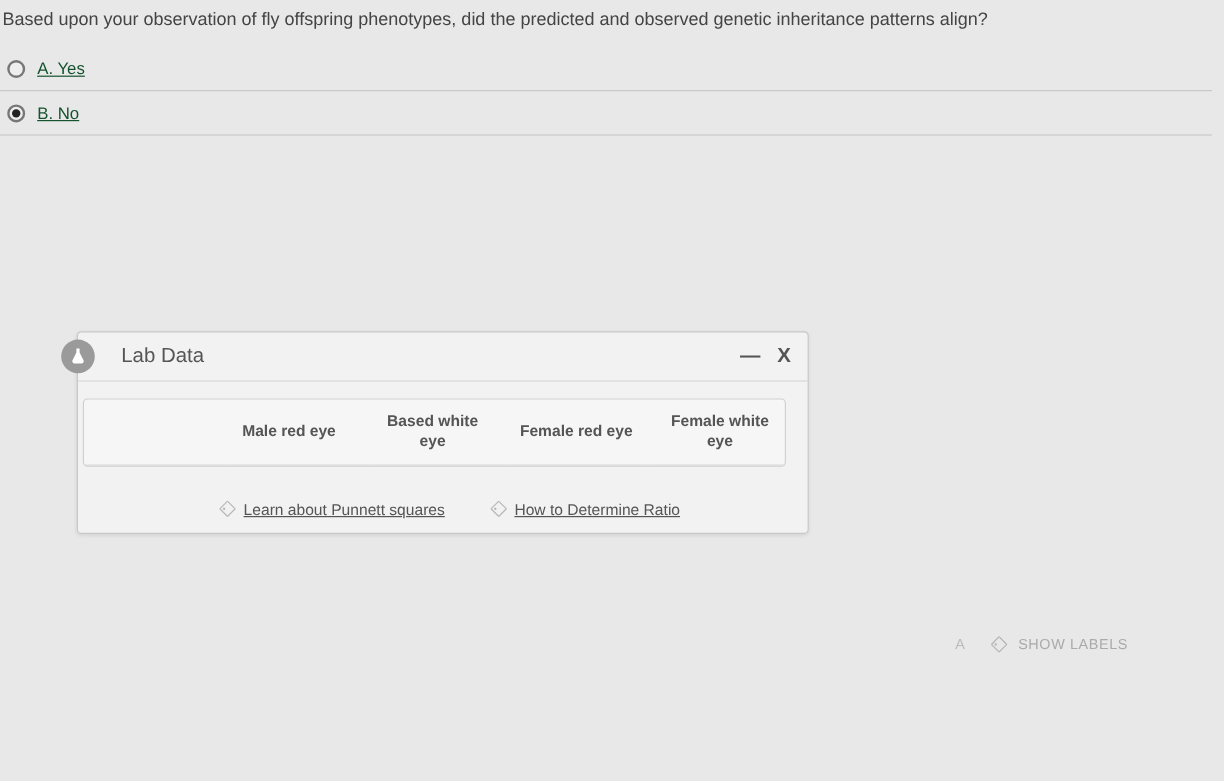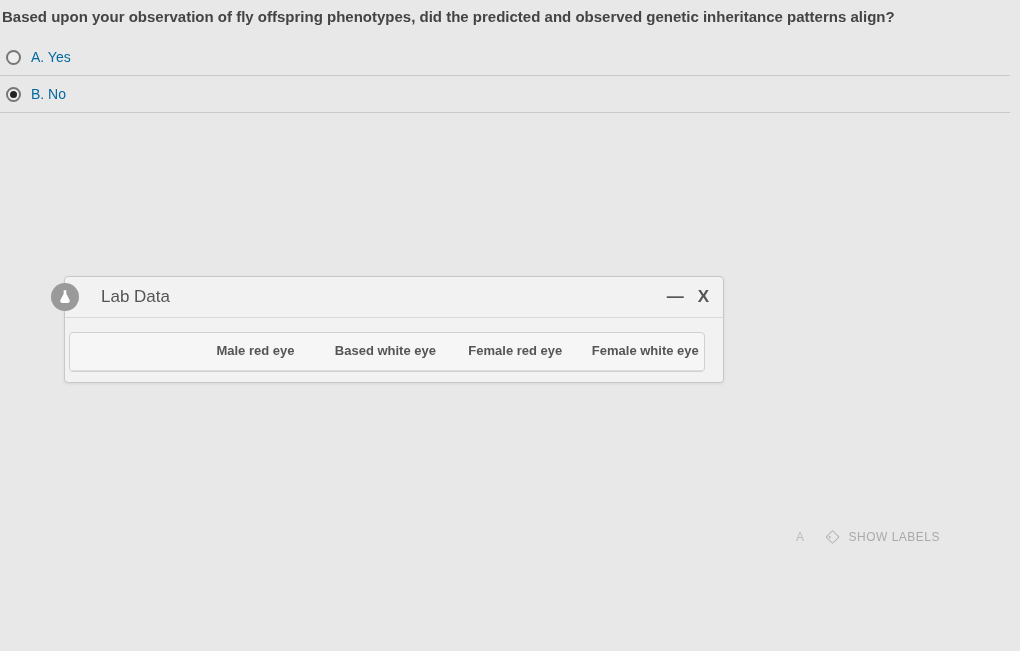--- a/index.html
+++ b/index.html
@@ -10,32 +10,33 @@
     height: 651px;
     overflow: hidden;
     color: #333;
     position: relative;
   }
   .question-area {
     padding: 8px 10px 0 0;
   }
   .question-text {
     font-size: 15px;
-    font-weight: 700;
+    font-weight: 400;
     color: #444;
     padding-left: 2px;
     padding-bottom: 14px;
   }
   .option-row {
     display: flex;
     align-items: center;
     padding: 10px 0 10px 6px;
     border-bottom: none;
     font-size: 14px;
-    color: #0369a1;
+    color: #14532d;
+    text-decoration: underline;
   }
   .sep {
     border: none;
     border-top: 1px solid #c8c8c8;
     margin: 0;
   }
   .radio {
     width: 15px; height: 15px;
     border: 2px solid #777;
     border-radius: 50%;
@@ -49,21 +50,21 @@
     content: "";
     width: 7px; height: 7px;
     border-radius: 50%;
     background: #222;
   }
 
   .panel {
     position: absolute;
     left: 64px;
     top: 276px;
-    width: 660px;
+    width: 610px;
     background: #f2f2f2;
     border: 1px solid #c8c8c8;
     border-radius: 4px;
     box-shadow: 0 1px 3px rgba(0,0,0,0.08);
   }
   .panel-header {
     display: flex;
     align-items: center;
     padding: 10px 14px;
     border-bottom: 1px solid #d8d8d8;
@@ -246,19 +247,29 @@
           <th>Female red eye</th>
           <th></th>
           <th>Female white eye</th>
         </tr>
       </thead>
       <tbody>
       </tbody>
     </table>
   </div>
 
+  <div class="links">
+    <a href="#">
+      <span class="tag-icon"></span>
+      <span>Learn about Punnett squares</span>
+    </a>
+    <a href="#">
+      <span class="tag-icon"></span>
+      <span>How to Determine Ratio</span>
+    </a>
+  </div>
 </div>
 
 <div class="show-labels">
   <span style="color:#bbb;margin-right:16px;">A</span>
   <span class="tag-icon"></span>
   <span>SHOW LABELS</span>
 </div>
 
 </body></html>

